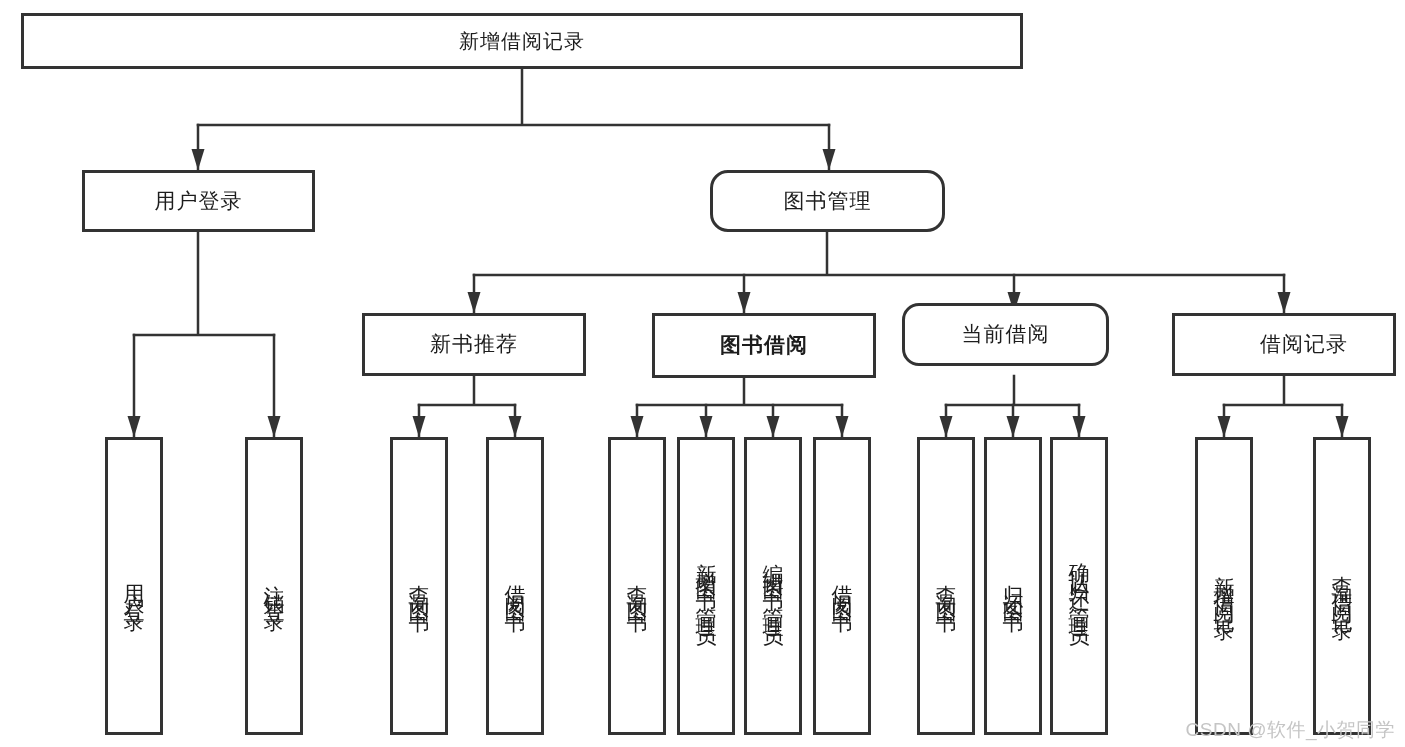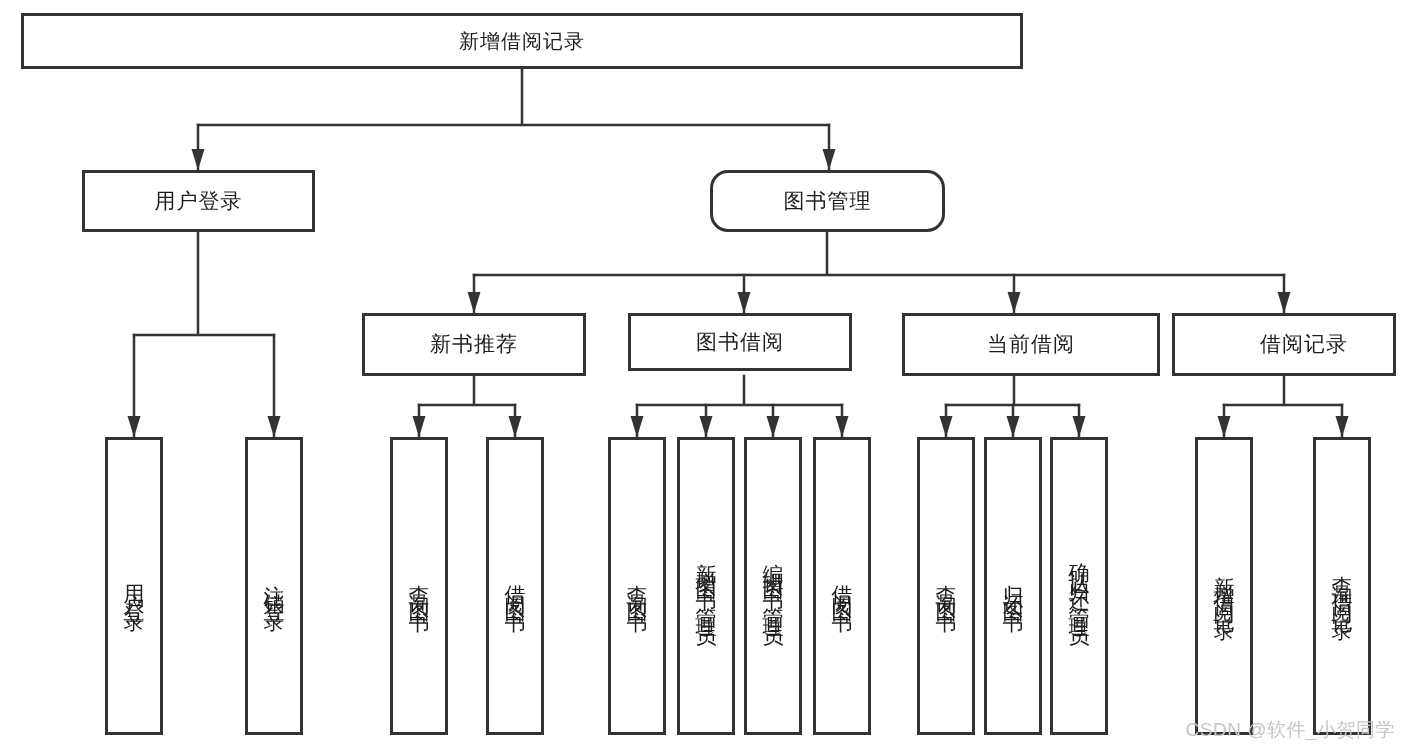--- a/index.html
+++ b/index.html
@@ -88,22 +88,22 @@
     <line x1="1342" y1="405" x2="1342" y2="437"></line>
   </g>
 </svg>
 
 <div class="node hbox root-box" style="left:21px;top:13px;width:1002px;height:56px;">新增借阅记录</div>
 
 <div class="node hbox" style="left:82px;top:170px;width:233px;height:62px;">用户登录</div>
 <div class="node hbox" style="left:710px;top:170px;width:235px;height:62px;border-radius:18px;">图书管理</div>
 
 <div class="node hbox" style="left:362px;top:313px;width:224px;height:63px;">新书推荐</div>
-<div class="node hbox" style="left:628px;top:313px;width:224px;height:58px;">图书借阅</div>
-<div class="node hbox" style="left:902px;top:313px;width:258px;height:63px;">当前借阅</div>
+<div class="node hbox" style="left:652px;top:313px;width:224px;height:65px;font-weight:bold;">图书借阅</div>
+<div class="node hbox" style="left:902px;top:303px;width:207px;height:63px;border-radius:17px;">当前借阅</div>
 <div class="node hbox" style="left:1172px;top:313px;width:224px;height:63px;padding-left:40px;">借阅记录</div>
 
 <div class="node vbox" style="left:105px;top:437px;width:58px;height:298px;">用户登录</div>
 <div class="node vbox" style="left:245px;top:437px;width:58px;height:298px;">注销登录</div>
 
 <div class="node vbox" style="left:390px;top:437px;width:58px;height:298px;">查询图书</div>
 <div class="node vbox" style="left:486px;top:437px;width:58px;height:298px;">借阅图书</div>
 
 <div class="node vbox" style="left:608px;top:437px;width:58px;height:298px;">查询图书</div>
 <div class="node vbox" style="left:677px;top:437px;width:58px;height:298px;">新增图书（管理员）</div>

